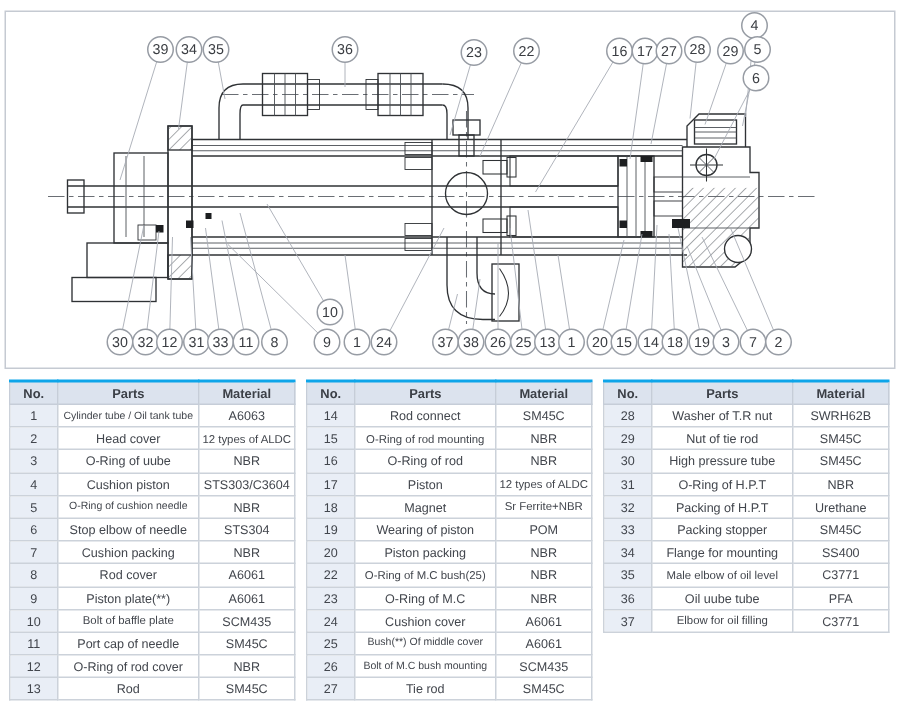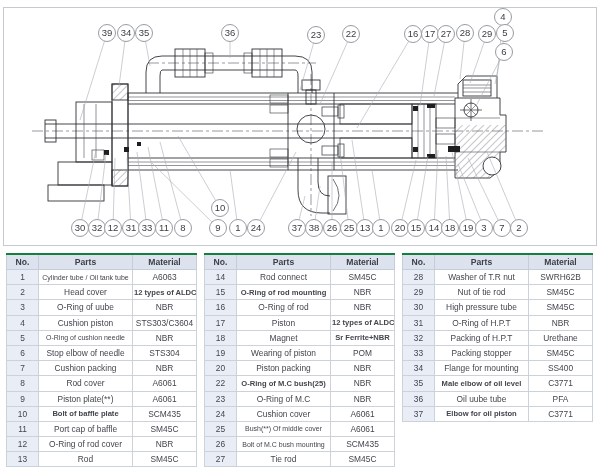--- a/index.html
+++ b/index.html
@@ -1,28 +1,28 @@
 <!DOCTYPE html>
 <html><head>
 <meta charset="utf-8">
 <style>
   html,body{margin:0;padding:0;background:#ffffff;width:600px;height:474px;overflow:hidden;
     font-family:"Liberation Sans", sans-serif;}
   #stage{position:relative;width:600px;height:474px;background:#fff;}
   #diagram{position:absolute;left:0;top:0;}
   #tables{position:absolute;left:6px;top:253px;width:588px;display:flex;gap:7px;align-items:flex-start;}
-  table.parts{border-collapse:collapse;table-layout:fixed;width:190px;border-top:2px solid #15803d;}
+  table.parts{border-collapse:collapse;table-layout:fixed;width:190px;border-top:2px solid #0ea5e9;}
   table.parts th{background:#dce3ee;color:#3b3f46;font-size:8.6px;font-weight:bold;
     border:1px solid #c6cdd8;height:14px;padding:0 1px;}
   table.parts td{border:1px solid #ccd2da;color:#42464d;font-size:8.4px;text-align:center;
     height:14.2px;padding:0 1px;white-space:nowrap;overflow:hidden;background:#fff;}
   table.parts td.no{background:#e9eef6;width:32px;}
   table.parts col.c-no{width:32px;} table.parts col.c-parts{width:94px;} table.parts col.c-mat{width:64px;}
   table.parts td.small{font-size:7px;}
-  table.parts td.smallish{font-size:7.6px;font-weight:bold;}
+  table.parts td.smallish{font-size:7.6px;}
   text.callout-num{font-size:9.5px;fill:#3a3d42;}
 </style>
 </head>
 <body>
 
 <div id="stage">
 
   <svg id="diagram" width="600" height="250" viewBox="0 0 600 250">
     <defs>
       <pattern id="hatch" width="5" height="5" patternUnits="userSpaceOnUse" patternTransform="rotate(45)">
@@ -398,21 +398,21 @@
             <td>Piston plate(**)</td>
             <td>A6061</td>
           </tr>
           <tr>
             <td class="no">10</td>
             <td class="smallish">Bolt of baffle plate</td>
             <td>SCM435</td>
           </tr>
           <tr>
             <td class="no">11</td>
-            <td>Port cap of baffle</td>
+            <td>Port cap of needle</td>
             <td>SM45C</td>
           </tr>
           <tr>
             <td class="no">12</td>
             <td>O-Ring of rod cover</td>
             <td>NBR</td>
           </tr>
           <tr>
             <td class="no">13</td>
             <td>Rod</td>
@@ -555,19 +555,19 @@
             <td class="smallish">Male elbow of oil level</td>
             <td>C3771</td>
           </tr>
           <tr>
             <td class="no">36</td>
             <td>Oil uube tube</td>
             <td>PFA</td>
           </tr>
           <tr>
             <td class="no">37</td>
-            <td class="smallish">Elbow for oil piston</td>
+            <td class="smallish">Elbow for oil filling</td>
             <td>C3771</td>
           </tr>
         </tbody>
       </table>
     </div>
 </div>
 
 </body></html>

